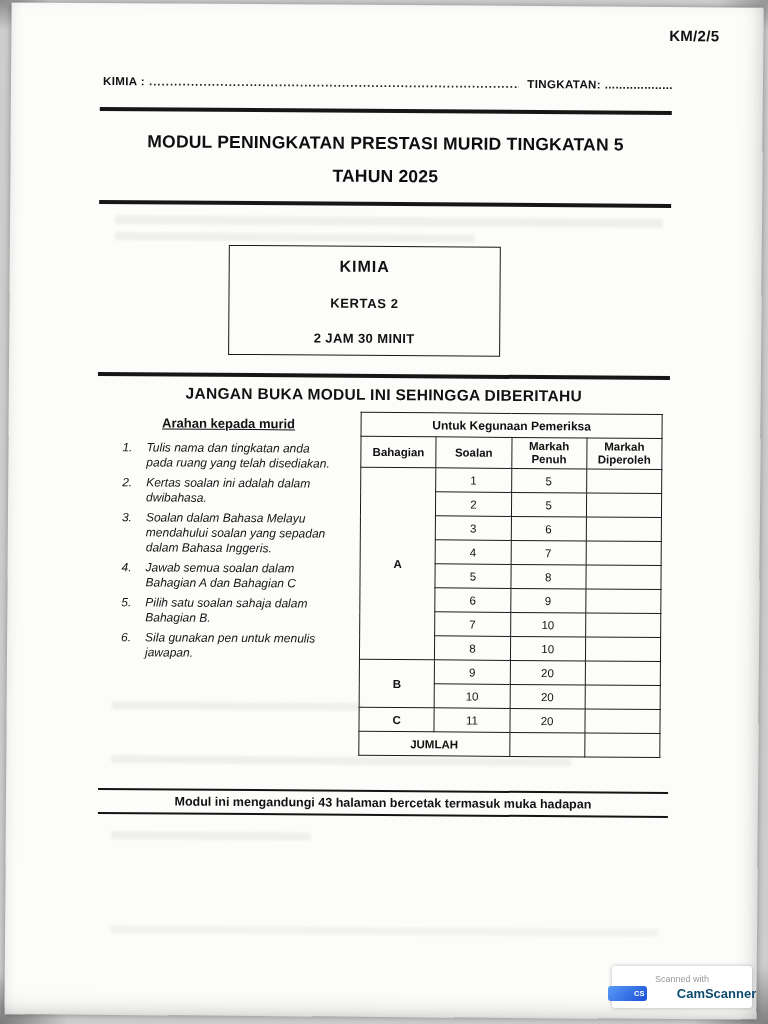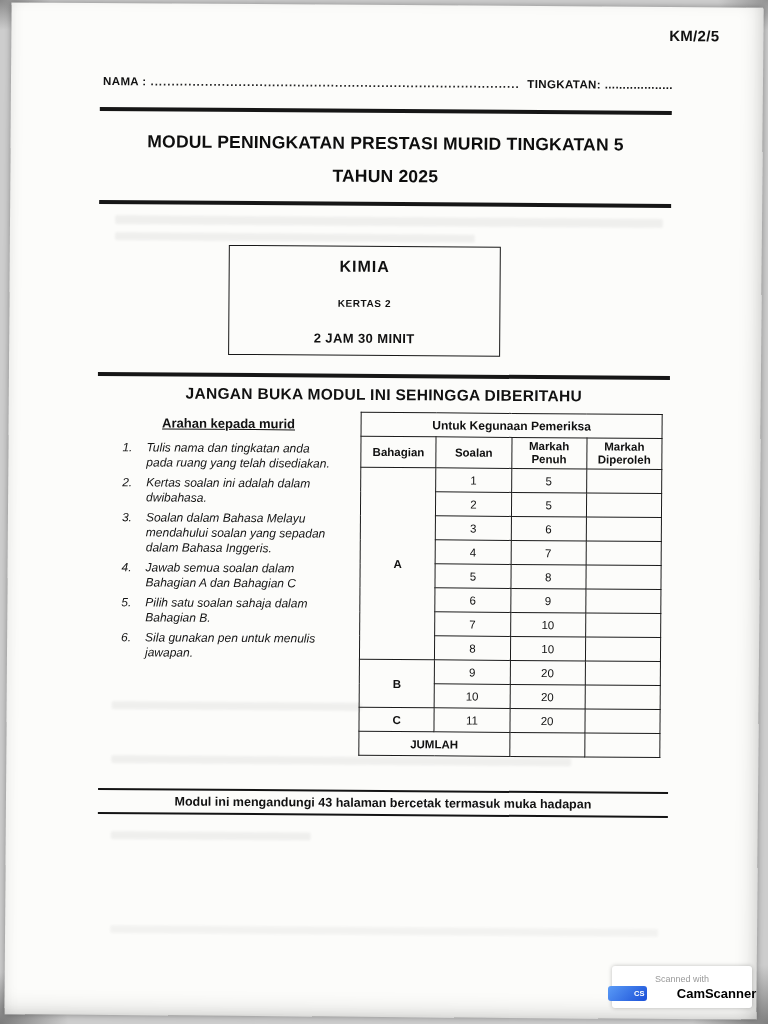--- a/index.html
+++ b/index.html
@@ -33,21 +33,21 @@
   .rule2{top:197px;}
   .rule3{top:369px;}
   .title-line{position:absolute;left:89px;width:572px;text-align:center;font-weight:bold;
     font-size:17.5px;letter-spacing:.2px;color:#0e0e0e;}
   .title1{top:128px;}
   .title2{top:161px;}
   .subject-box{position:absolute;left:219px;top:241px;width:272px;height:110px;
     border:1.5px solid #181818;display:flex;flex-direction:column;align-items:center;
     justify-content:space-between;padding:11px 0 9px;box-sizing:border-box;}
   .subject{font-weight:bold;font-size:16px;letter-spacing:1px;}
-  .paper{font-weight:bold;font-size:10px;letter-spacing:.6px;}
+  .paper{font-weight:bold;font-size:13px;letter-spacing:.6px;}
   .duration{font-weight:bold;font-size:13px;letter-spacing:.4px;}
   .warning{position:absolute;left:89px;top:381px;width:572px;text-align:center;
     font-weight:bold;font-size:15.5px;letter-spacing:.3px;}
   .instr-title{position:absolute;left:107px;top:412px;width:226px;text-align:center;
     font-weight:bold;font-size:13px;text-decoration:underline;}
   .instr-list{position:absolute;left:114px;top:437px;width:212px;font-style:italic;
     font-size:12px;line-height:15px;color:#141414;}
   .instr-item{display:flex;margin-bottom:5px;}
   .instr-num{width:24px;flex:none;}
   .instr-text{flex:1;}
@@ -71,31 +71,31 @@
   .g5{left:105px;top:828px;width:200px;height:8px;}
   .g6{left:105px;top:922px;width:548px;height:8px;opacity:.05;}
   .badge{position:absolute;left:612px;top:966px;width:140px;height:42px;background:#fff;
     border-radius:3px;box-shadow:0 0 4px rgba(0,0,0,.25);display:flex;flex-direction:column;
     align-items:center;justify-content:center;gap:2px;z-index:5;}
   .badge-top{font-size:9px;color:#9a9a9a;}
   .badge-row{display:flex;align-items:center;gap:5px;}
   .badge-logo{width:15px;height:15px;border-radius:3px;
     background:linear-gradient(135deg,#5a9bf6,#1b50d8);color:#fff;font-size:7.5px;
     font-weight:bold;display:flex;align-items:center;justify-content:center;padding-left:24px;}
-  .badge-brand{font-size:13px;font-weight:bold;color:#000000;margin-left:25px;}
+  .badge-brand{font-size:13px;font-weight:bold;color:#0c4a6e;margin-left:25px;}
 </style>
 </head>
 <body>
 
 <div class="page">
 
   <div class="km-code">KM/2/5</div>
 
   <div class="name-row">
-    <span>NAMA :</span>
+    <span>KIMIA :</span>
     <span class="nama-dots">........................................................................................................................</span>
     <span class="tingkatan">TINGKATAN: ...................</span>
   </div>
 
   <div class="rule rule1"></div>
 
   <div class="title-line title1">MODUL PENINGKATAN PRESTASI MURID TINGKATAN 5</div>
   <div class="title-line title2">TAHUN 2025</div>
 
   <div class="rule rule2"></div>

